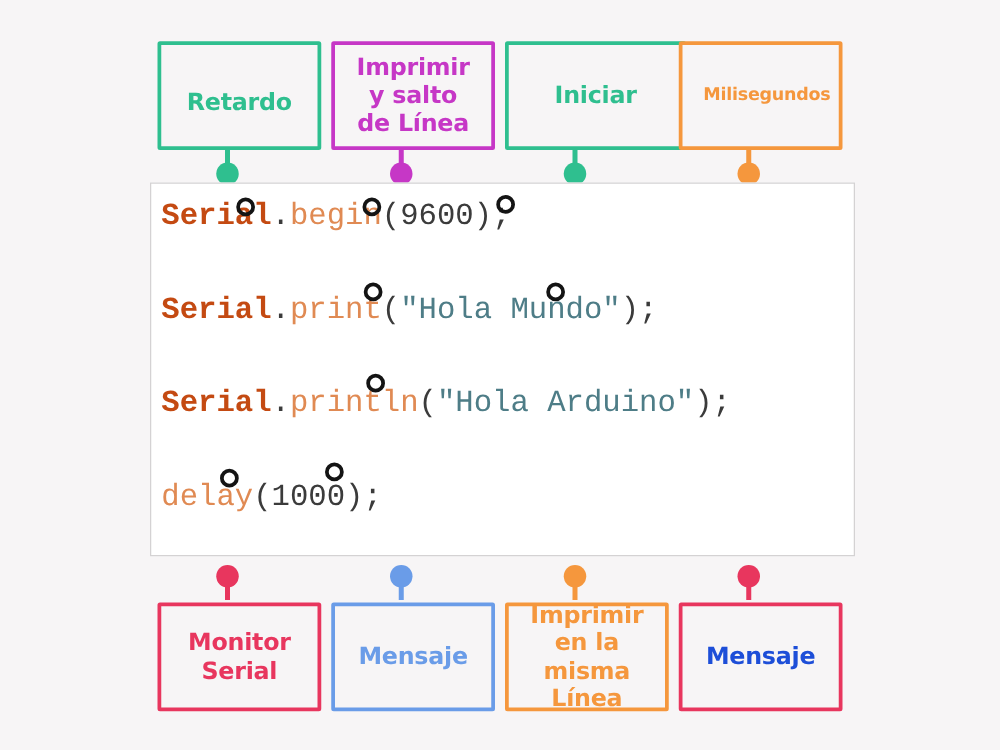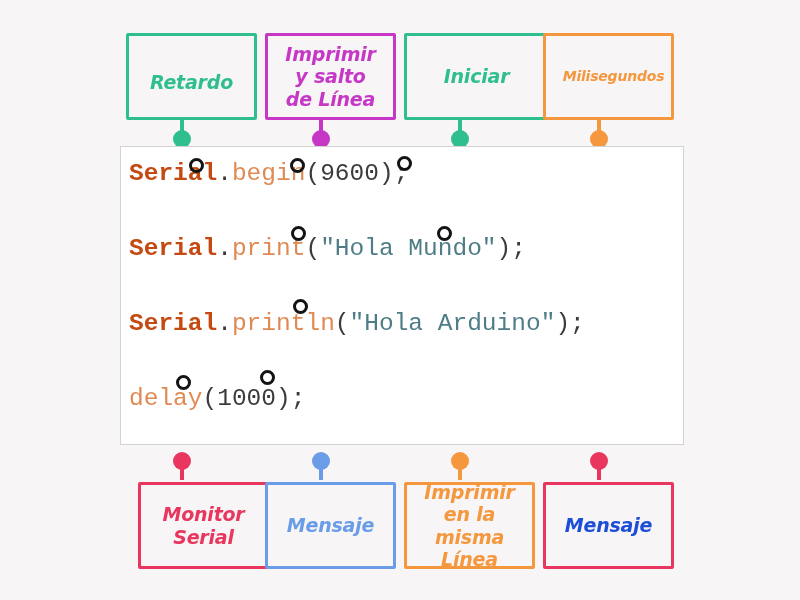--- a/index.html
+++ b/index.html
@@ -27,21 +27,20 @@
     border: 3px solid #000;
     background: #f7f5f6;
     display: flex;
     align-items: center;
     justify-content: center;
     text-align: center;
     border-radius: 2px;
   }
   .card-label {
     font-family: "DejaVu Sans", sans-serif;
-    font-style: italic;
     font-weight: bold;
     font-size: 19px;
     line-height: 1.16;
     letter-spacing: -0.2px;
     white-space: pre-line;
     padding: 0 3px;
     text-align: center;
   }
   .card.small .card-label { font-size: 14px; padding-left: 13px; }
 
@@ -160,21 +159,21 @@
       <div class="drop-target" style="left: 290px; top: 158px;"></div>
       <div class="drop-target" style="left: 397px; top: 156px;"></div>
       <div class="drop-target" style="left: 291px; top: 226px;"></div>
       <div class="drop-target" style="left: 437px; top: 226px;"></div>
       <div class="drop-target" style="left: 293px; top: 299px;"></div>
       <div class="drop-target" style="left: 176px; top: 375px;"></div>
       <div class="drop-target" style="left: 260px; top: 370px;"></div>
     </div>
 
   <div id="bottom-cards-layer">
-      <div class="card" style="left: 126px; top: 482px; width: 131px; height: 87px; border-color: rgb(232, 54, 94); background: rgb(247, 245, 246); margin-left: 12px;">
+      <div class="card" style="left: 126px; top: 482px; width: 131px; height: 87px; border-color: rgb(232, 54, 94); background: rgb(247, 245, 246);">
         <span class="card-label" style="color: rgb(232, 54, 94);">Monitor
 Serial</span>
       </div>
       <div class="pin up" style="left: 172px; top: 452px; height: 30px;">
         <div class="stem" style="background: rgb(232, 54, 94);"></div>
         <div class="head" style="background: rgb(232, 54, 94);"></div>
       </div>
       <div class="card" style="left: 265px; top: 482px; width: 131px; height: 87px; border-color: rgb(106, 156, 232); background: rgb(247, 245, 246);">
         <span class="card-label" style="color: rgb(106, 156, 232);">Mensaje</span>
       </div>

